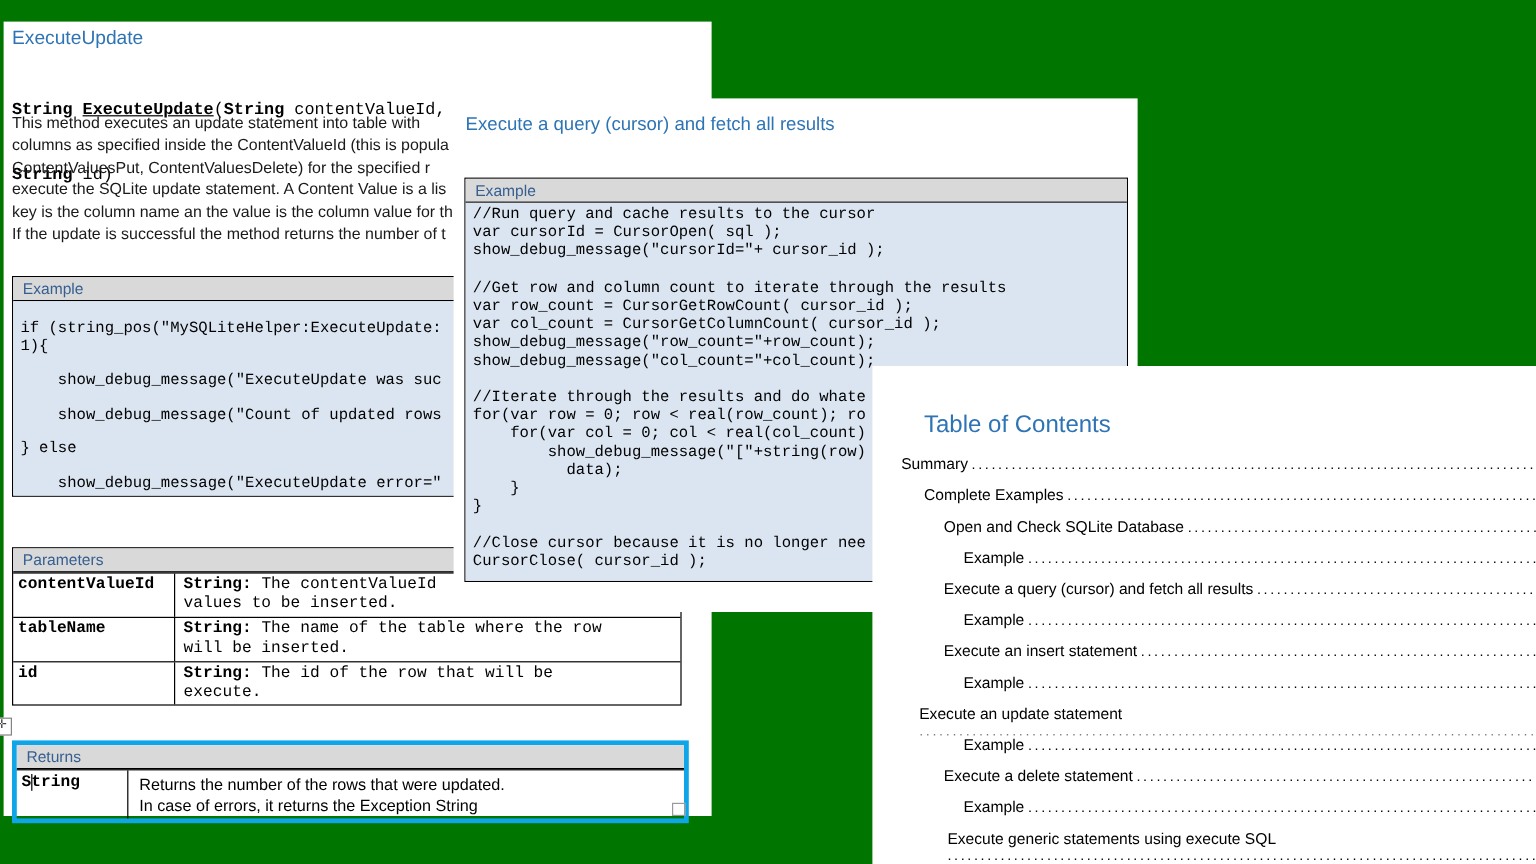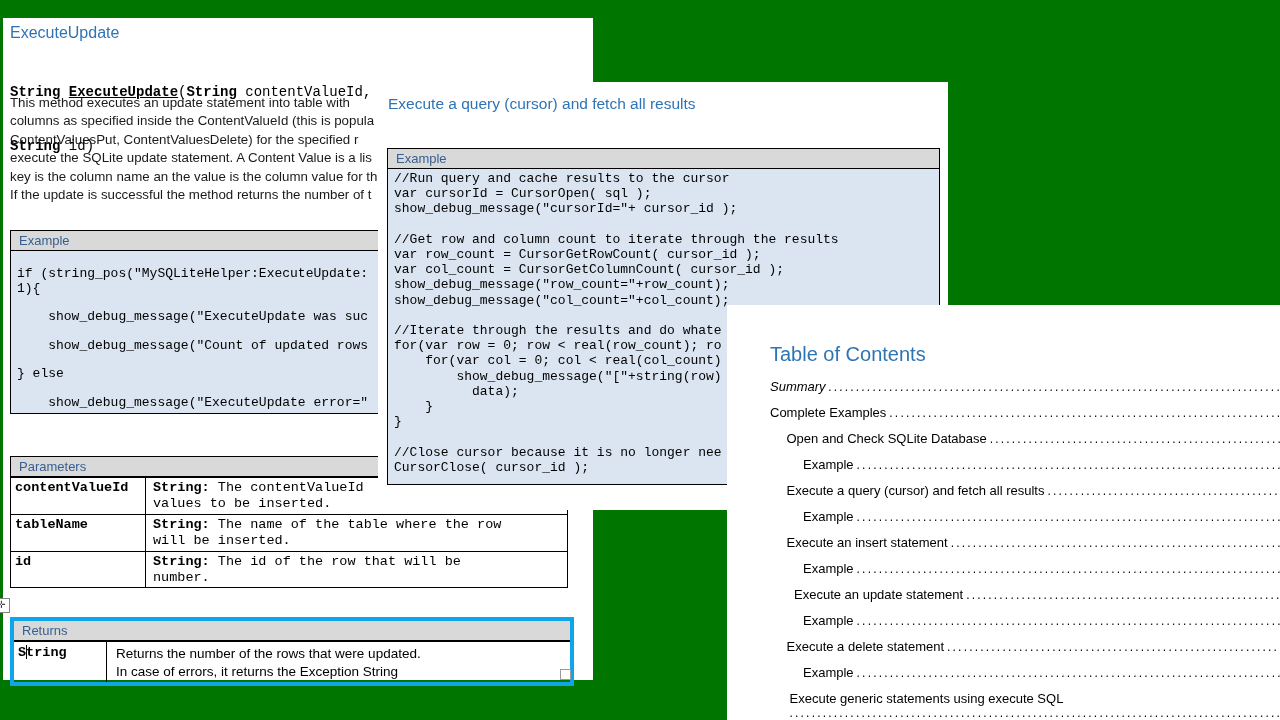--- a/index.html
+++ b/index.html
@@ -111,21 +111,21 @@
             <div class="pc1">tableName</div>
             <div class="pc2">
               <div><span style="font-weight: bold;">String:</span><span> The name of the table where the row</span></div>
               <div><span>will be inserted.</span></div>
             </div>
           </div>
           <div class="prow">
             <div class="pc1">id</div>
             <div class="pc2">
               <div><span style="font-weight: bold;">String:</span><span> The id of the row that will be</span></div>
-              <div><span>number.</span></div>
+              <div><span>execute.</span></div>
             </div>
           </div>
         </div>
     </div>
 
     <div class="anchor-box">
       <span>✛</span>
     </div>
 
     <div class="rtable">
@@ -175,21 +175,21 @@
           <div class="cl">&nbsp;</div>
           <div class="cl">//Close cursor because it is no longer nee</div>
           <div class="cl">CursorClose( cursor_id );</div>
         </div>
     </div>
   </section>
 
   <section class="window" id="w3">
     <h2 class="doc-heading" id="w3-title">Table of Contents</h2>
     <div id="toc">
-        <div class="trow" style="padding-left: 43px; font-style: italic;">
+        <div class="trow" style="padding-left: 24px;">
           <span class="tlabel">Summary</span>
           <span class="dots">............................................................................................................................................................................................................................................................................................................</span>
         </div>
         <div class="trow" style="padding-left: 43px;">
           <span class="tlabel">Complete Examples</span>
           <span class="dots">............................................................................................................................................................................................................................................................................................................</span>
         </div>
         <div class="trow" style="padding-left: 59.5px;">
           <span class="tlabel">Open and Check SQLite Database</span>
           <span class="dots">............................................................................................................................................................................................................................................................................................................</span>
@@ -207,21 +207,21 @@
           <span class="dots">............................................................................................................................................................................................................................................................................................................</span>
         </div>
         <div class="trow" style="padding-left: 59.5px;">
           <span class="tlabel">Execute an insert statement</span>
           <span class="dots">............................................................................................................................................................................................................................................................................................................</span>
         </div>
         <div class="trow" style="padding-left: 76px;">
           <span class="tlabel">Example</span>
           <span class="dots">............................................................................................................................................................................................................................................................................................................</span>
         </div>
-        <div class="trow" style="padding-left: 67px;">
+        <div class="trow" style="padding-left: 36px; flex-direction: column;">
           <span class="tlabel">Execute an update statement</span>
           <span class="dots">............................................................................................................................................................................................................................................................................................................</span>
         </div>
         <div class="trow" style="padding-left: 76px;">
           <span class="tlabel">Example</span>
           <span class="dots">............................................................................................................................................................................................................................................................................................................</span>
         </div>
         <div class="trow" style="padding-left: 59.5px;">
           <span class="tlabel">Execute a delete statement</span>
           <span class="dots">............................................................................................................................................................................................................................................................................................................</span>

